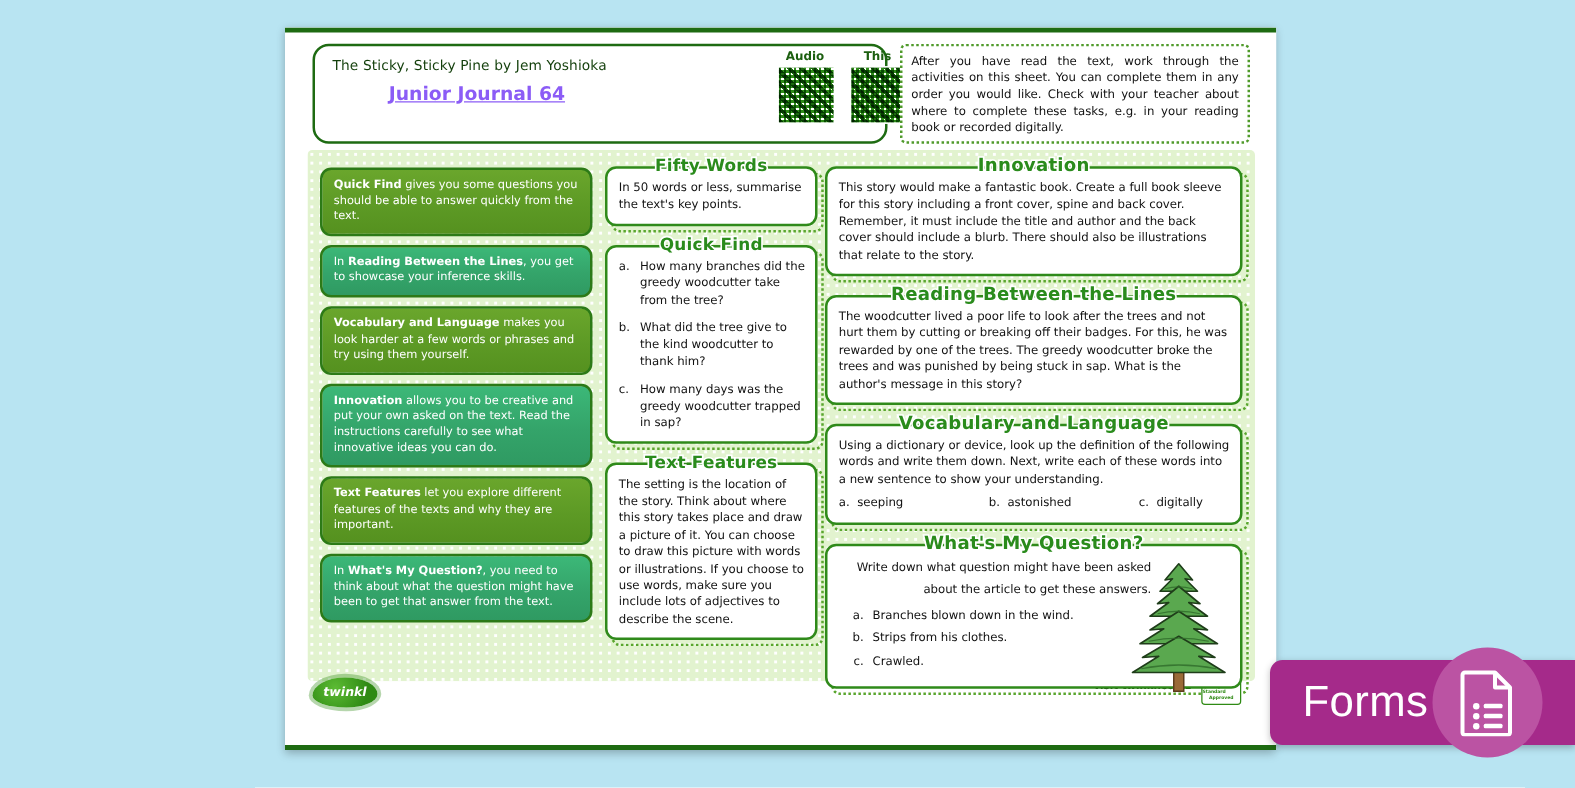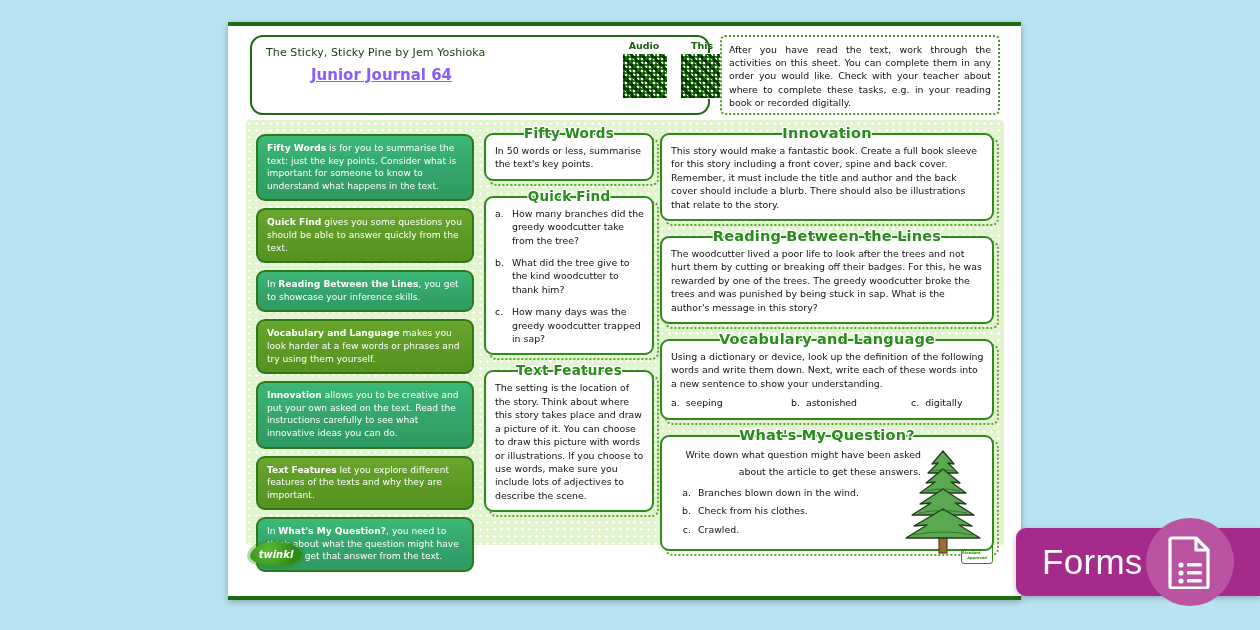--- a/index.html
+++ b/index.html
@@ -196,23 +196,20 @@
 
       <div class="instr-card">
         <p>After you have read the text, work through the activities on this sheet. You can complete them in any order you would like. Check with your teacher about where to complete these tasks, e.g. in your reading book or recorded digitally.</p>
       </div>
     </div>
 
     <div class="panel">
 
       <div class="helpcol">
 
-        <div class="helpbox hb-a">
-          <b>Fifty Words</b><span> is for you to summarise the text: just the key points. Consider what is important for someone to know to understand what happens in the text.</span>
-        </div>
 
         <div class="helpbox hb-b">
           <b>Quick Find</b><span> gives you some questions you should be able to answer quickly from the text.</span>
         </div>
 
         <div class="helpbox hb-a">
           <span>In </span><b>Reading Between the Lines</b><span>, you get to showcase your inference skills.</span>
         </div>
 
         <div class="helpbox hb-b">
@@ -317,21 +314,21 @@
           <div class="sec-dots"></div>
           <div class="sec-body wmq-body">
             <p style="line-height:17px;width:250px;">Write down what question might have been asked about the article to get these answers.</p>
             <ol class="qlist tight" style="margin-top:6px;margin-left:10px;width:250px;">
               <li>
                   <span class="qmark">a.</span>
                   <span>Branches blown down in the wind.</span>
                 </li>
               <li>
                   <span class="qmark">b.</span>
-                  <span>Check from his clothes.</span>
+                  <span>Strips from his clothes.</span>
                 </li>
               <li>
                   <span class="qmark">c.</span>
                   <span>Crawled.</span>
                 </li>
             </ol>
 
             <svg class="tree" viewBox="0 0 82 108">
               <rect x="37" y="62" width="8" height="44" fill="#9a6a38" stroke="#5d3d1d" stroke-width="1.2"></rect>
               <g fill="#5aa84f" stroke="#1f3d1a" stroke-width="1.3" stroke-linejoin="round">

